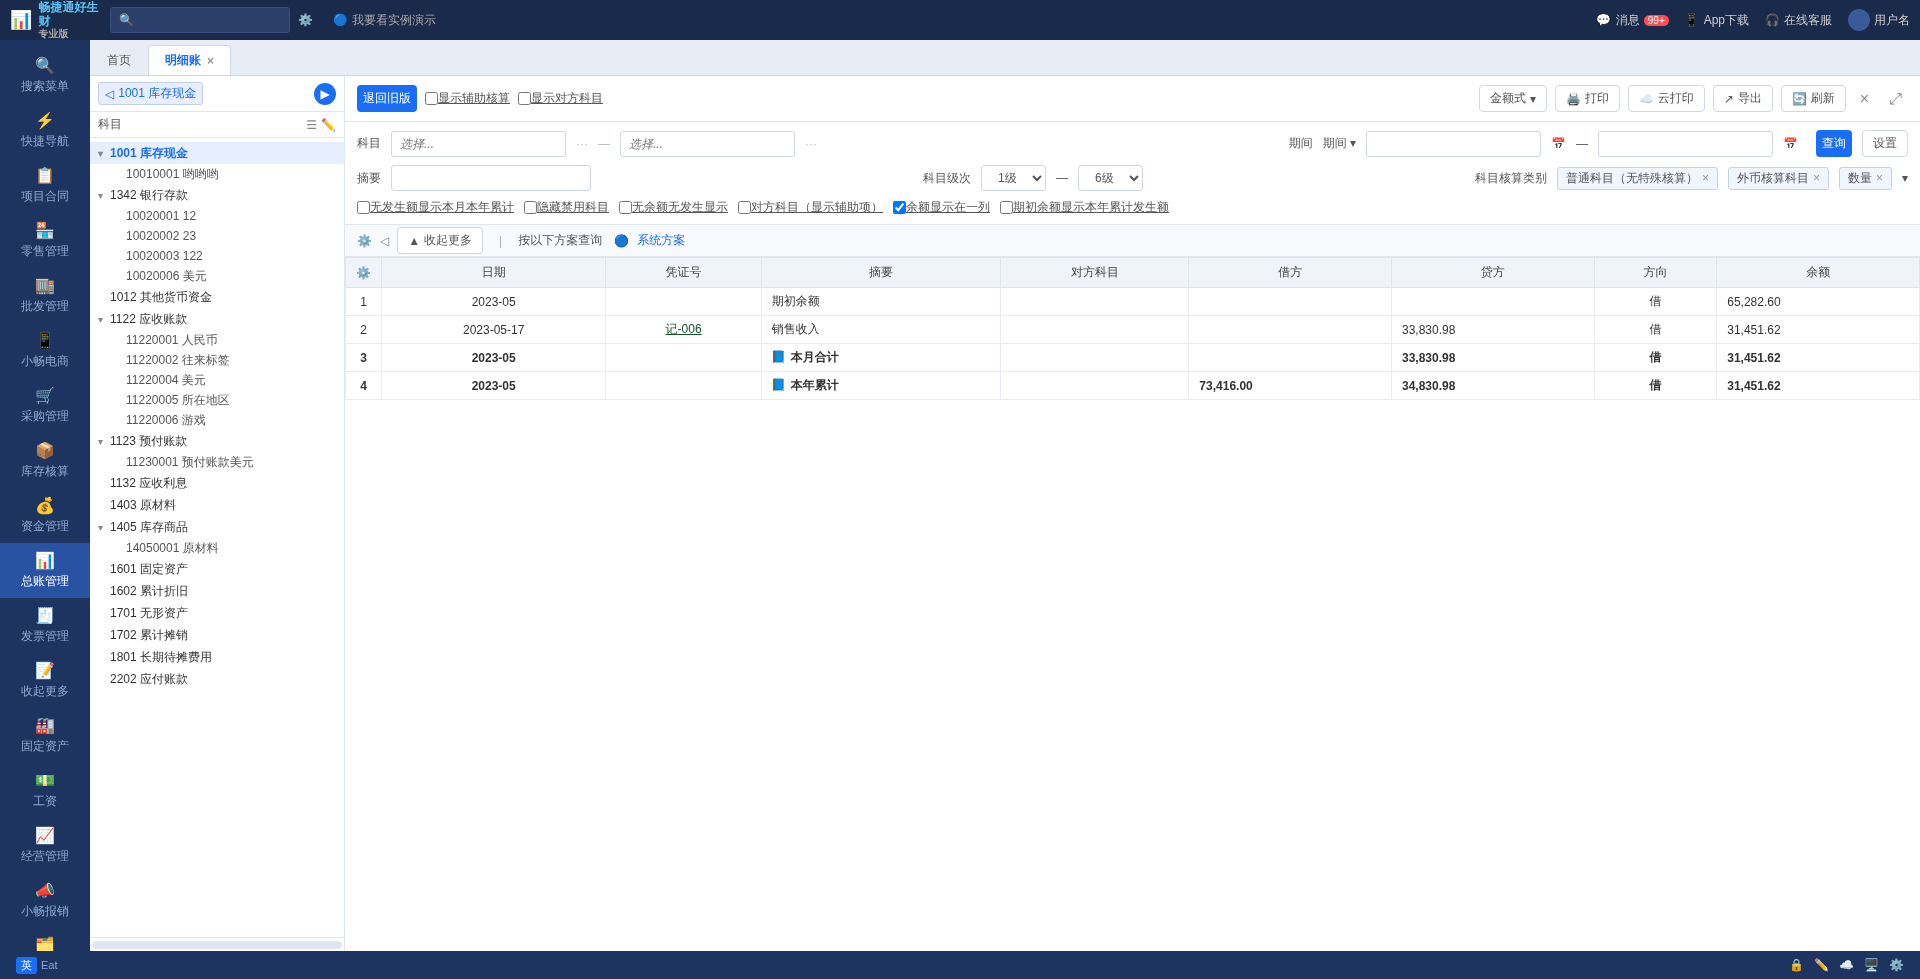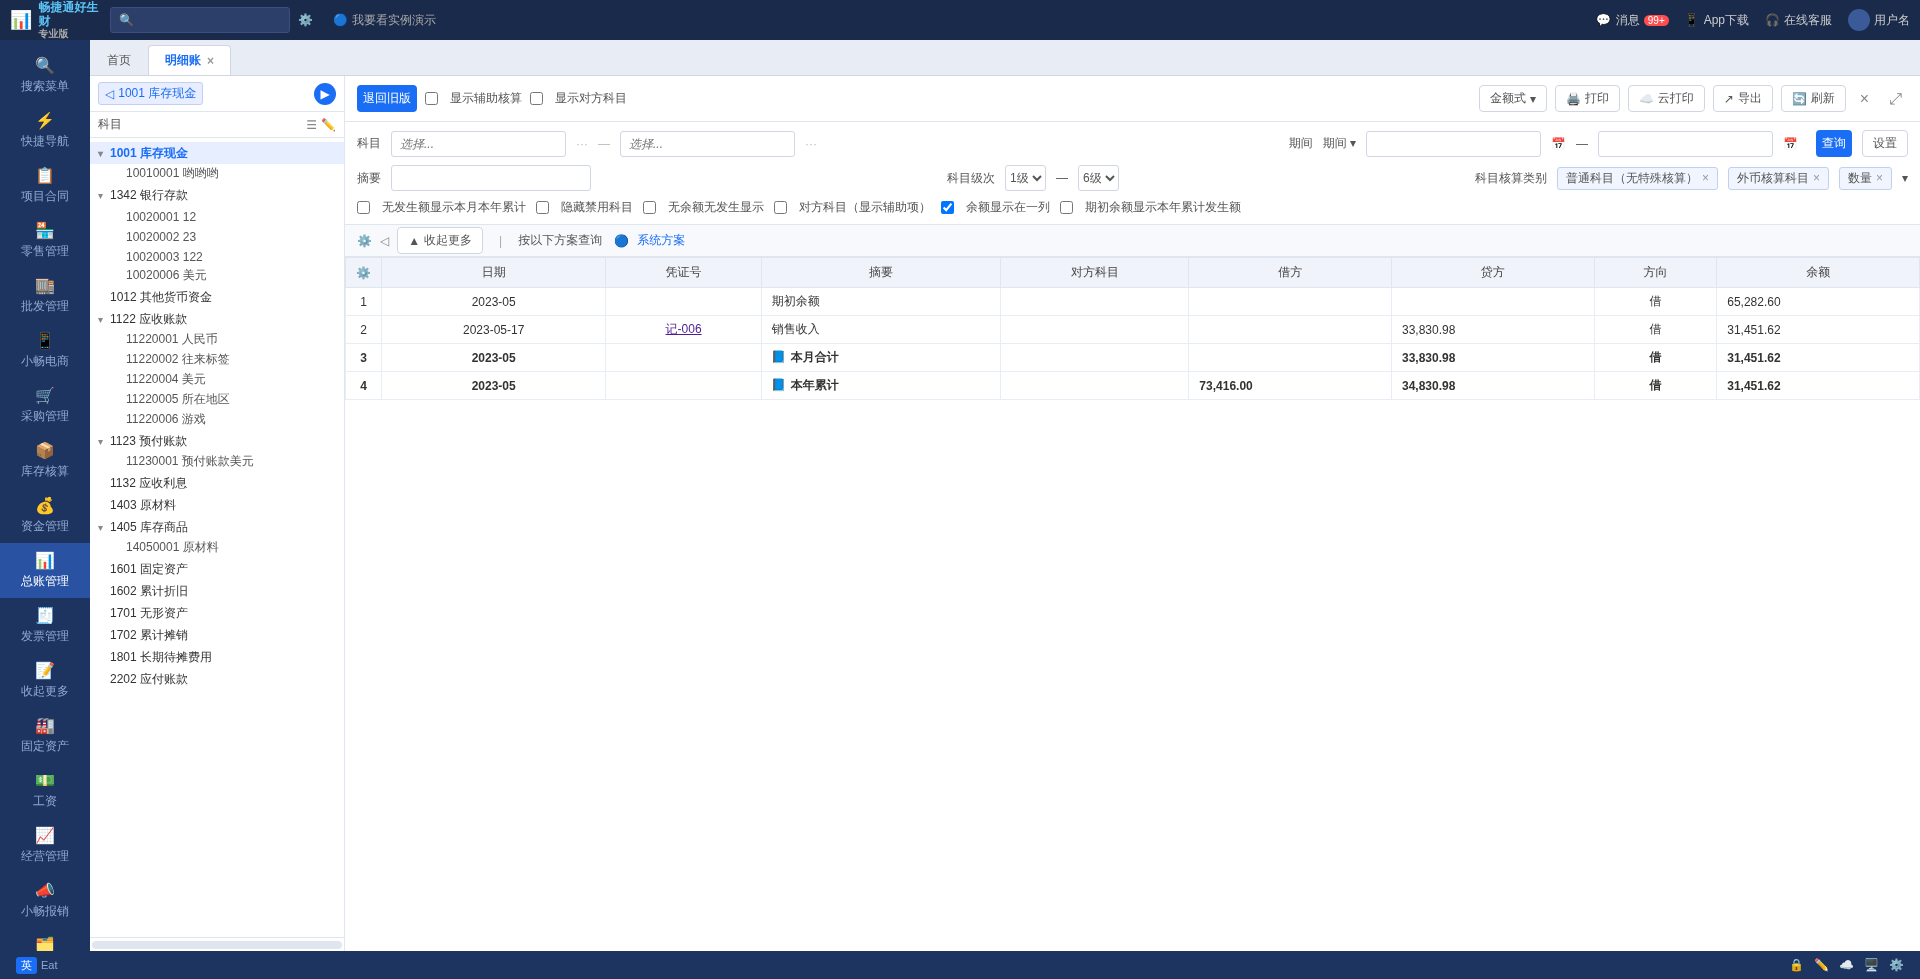--- a/index.html
+++ b/index.html
@@ -173,21 +173,21 @@
       padding: 2px 8px;
       height: 22px;
       color: #333;
       cursor: pointer;
     }
     .tree-label-row.selected { background: #e6eeff; color: #1a6ef5; font-weight: bold; }
     .tree-arrow { width: 12px; flex-shrink: 0; color: #888; font-size: 10px; }
     .tree-label { flex: 1; font-size: 12px; }
     .tree-sub-row {
       display: flex;
-      align-items: flex-end;
+      align-items: center;
       padding: 2px 8px 2px 36px;
       height: 20px;
       cursor: pointer;
       color: #555;
       font-size: 12px;
     }
 
     
     .main-pane {
       flex: 1;
@@ -224,23 +224,24 @@
       padding: 4px 10px;
       cursor: pointer;
       font-size: 12px;
       display: flex;
       align-items: center;
       gap: 4px;
     }
     .checkbox-item {
       display: flex;
       align-items: center;
-      gap: 12px;
+      gap: 0;
       color: #555;
       cursor: pointer;
+      text-decoration: underline;
     }
     .toolbar-sep { flex: 1; }
     .close-btn {
       background: none;
       border: none;
       cursor: pointer;
       color: #888;
       font-size: 16px;
       padding: 2px 6px;
     }
@@ -278,21 +279,21 @@
       color: #555;
       display: flex;
       align-items: center;
       gap: 4px;
     }
     .filter-tag .remove { cursor: pointer; color: #999; }
     .filter-select {
       border: 1px solid #d0d7e3;
       border-radius: 3px;
       height: 26px;
-      padding: 0 0;
+      padding: 0 12px;
       color: #555;
       background: #fff;
     }
 
     
     .collapse-bar {
       height: 32px;
       padding: 0 12px;
       display: flex;
       align-items: center;
@@ -332,21 +333,21 @@
       top: 0;
       z-index: 1;
     }
     tbody td {
       border: 1px solid #e8edf5;
       padding: 5px 10px;
       color: #333;
       text-align: center;
     }
     tbody tr.bold td { font-weight: bold; }
-    .link-text { color: #4c1d95; text-decoration: underline; cursor: pointer; }
+    .link-text { color: #14532d; text-decoration: underline; cursor: pointer; }
     td.left { text-align: left; }
     td.right { text-align: left; }
 
     
     .status-bar {
       height: 28px;
       background: #1e3460;
       display: flex;
       align-items: center;
       padding: 0 16px;

